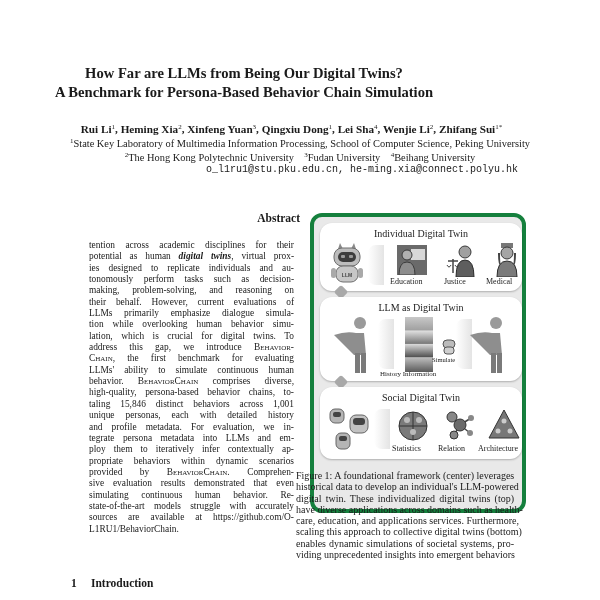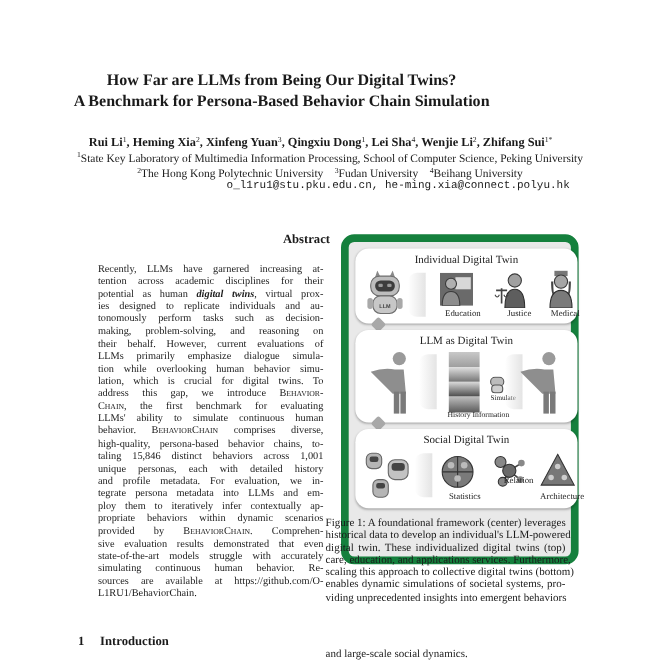--- a/index.html
+++ b/index.html
@@ -1,42 +1,42 @@
 <!DOCTYPE html>
 <html><head>
 <meta charset="utf-8">
 <style>
   html, body { margin:0; padding:0; background:#ffffff; }
   body { width:600px; height:600px; position:relative; overflow:hidden;
          font-family:"Liberation Serif", "DejaVu Serif", serif; color:#1a1a1a; }
-  .title { position:absolute; left:12px; width:488px; text-align:center;
+  .title { position:absolute; left:0; width:488px; text-align:center;
            font-weight:bold; font-size:14.6px; line-height:19px; top:64px; }
   .authors { position:absolute; left:0; width:583px; text-align:center; top:120px;
              font-weight:bold; font-size:11.2px; line-height:14px; }
   .authors sup, .aff sup { font-size:7px; font-weight:normal; vertical-align:4px; }
   .aff { position:absolute; left:0; width:600px; text-align:center; font-size:10.4px; line-height:13px; }
   .email { position:absolute; left:0; width:518px; text-align:right; top:164px;
            font-family:"Liberation Mono", "DejaVu Sans Mono", monospace; font-size:10px; }
   .abs-head { position:absolute; left:60px; width:240px; top:212px; text-align:right;
               font-weight:bold; font-size:11.5px; }
   .abs-body { position:absolute; left:89px; width:205px; top:240px;
               font-size:9.4px; line-height:11.35px; text-align:justify; hyphens:manual; }
   .abs-body .line { display:block; text-align:justify; text-align-last:justify; white-space:nowrap; }
   .abs-body .line.last { text-align-last:left; }
   .sc { font-variant:small-caps; }
   .intro { position:absolute; left:71px; top:577px; font-weight:bold; font-size:11.5px; }
   .intro .num { display:inline-block; width:20px; }
 
   
   .fig-frame { position:absolute; left:310px; top:213px; width:216px; height:300px;
-               background:#e9e9e9; border-radius:12px; border:7px solid #15803d; box-sizing:border-box; }
+               background:#e9e9e9; border-radius:12px; border:4px solid #15803d; box-sizing:border-box; }
   .card { position:absolute; left:6px; width:202px; background:#ffffff; border-radius:12px;
           box-shadow:0 1px 2px rgba(0,0,0,0.25); }
   .card-title { position:absolute; left:0; width:100%; text-align:center; font-size:10px; top:5px; color:#222; }
-  .icon-label { position:absolute; font-size:8px; text-align:right; color:#222; }
+  .icon-label { position:absolute; font-size:8px; text-align:left; color:#222; }
   .connector { position:absolute; width:10px; height:10px; background:#a8a8a8;
                transform:rotate(45deg); border-radius:2px; }
   .fig-caption { position:absolute; left:296px; top:470px; width:218px; font-size:10px;
                  line-height:11.3px; }
   .fig-caption .line { display:block; text-align:justify; text-align-last:justify; white-space:nowrap; }
   .fig-caption .line.last { text-align-last:left;margin-top:40px; }
   .fade { position:absolute; background:linear-gradient(90deg, rgba(230,230,230,0), rgba(225,225,225,0.9)); }
 </style>
 </head>
 <body>
@@ -51,21 +51,20 @@
 <div class="aff" style="top:135px">
   <sup>1</sup><span>State Key Laboratory of Multimedia Information Processing, School of Computer Science, Peking University</span>
 </div>
 <div class="aff" style="top:149px">
   <sup>2</sup><span>The Hong Kong Polytechnic University</span>&nbsp;&nbsp;&nbsp;&nbsp;<sup>3</sup><span>Fudan University</span>&nbsp;&nbsp;&nbsp;&nbsp;<sup>4</sup><span>Beihang University</span>
 </div>
 <div class="email">o_l1ru1@stu.pku.edu.cn, he-ming.xia@connect.polyu.hk</div>
 
 <div class="abs-head">Abstract</div>
 <div class="abs-body" id="abs-body">
-    <span class="line">Recently, LLMs have garnered increasing at-</span>
     <span class="line">tention across academic disciplines for their</span>
     <span class="line">potential as human <span style="font-weight: bold; font-style: italic;">digital twins</span>, virtual prox-</span>
     <span class="line">ies designed to replicate individuals and au-</span>
     <span class="line">tonomously perform tasks such as decision-</span>
     <span class="line">making, problem-solving, and reasoning on</span>
     <span class="line">their behalf. However, current evaluations of</span>
     <span class="line">LLMs primarily emphasize dialogue simula-</span>
     <span class="line">tion while overlooking human behavior simu-</span>
     <span class="line">lation, which is crucial for digital twins. To</span>
     <span class="line">address this gap, we introduce <span class="sc">Behavior-</span></span>
@@ -74,22 +73,22 @@
     <span class="line">behavior. <span class="sc">BehaviorChain</span> comprises diverse,</span>
     <span class="line">high-quality, persona-based behavior chains, to-</span>
     <span class="line">taling 15,846 distinct behaviors across 1,001</span>
     <span class="line">unique personas, each with detailed history</span>
     <span class="line">and profile metadata. For evaluation, we in-</span>
     <span class="line">tegrate persona metadata into LLMs and em-</span>
     <span class="line">ploy them to iteratively infer contextually ap-</span>
     <span class="line">propriate behaviors within dynamic scenarios</span>
     <span class="line">provided by <span class="sc">BehaviorChain</span>. Comprehen-</span>
     <span class="line">sive evaluation results demonstrated that even</span>
+    <span class="line">simulating continuous human behavior. Re-</span>
     <span class="line">state-of-the-art models struggle with accurately</span>
-    <span class="line">simulating continuous human behavior. Re-</span>
     <span class="line">sources are available at https://github.com/O-</span>
     <span class="line last">L1RU1/BehaviorChain.</span>
   </div>
 
 <div class="intro">
   <span class="num">1</span><span>Introduction</span>
 </div>
 
 <div class="fig-frame">
 
@@ -194,33 +193,34 @@
           <line x1="16" y1="16" x2="27" y2="9"></line>
           <line x1="16" y1="16" x2="10" y2="26"></line>
           <line x1="16" y1="16" x2="26" y2="24"></line>
         </g>
       <circle cx="8" cy="8" r="5" fill="#888" stroke="#333"></circle>
         <circle cx="16" cy="16" r="6" fill="#6a6a6a" stroke="#333"></circle>
       <circle cx="27" cy="9" r="3" fill="#888"></circle>
         <circle cx="10" cy="26" r="4" fill="#888" stroke="#333"></circle>
         <circle cx="26" cy="24" r="3" fill="#888"></circle>
     </svg>
-    <div class="icon-label" style="left:118px; top:42px; width:44px">Relation</div>
+    <div class="icon-label" style="left:118px; top:57px; width:44px">Relation</div>
     <svg style="position:absolute; left:168px; top:22px" width="32" height="30" viewBox="0 0 32 30">
       <path d="M16 1 L31 29 L1 29 Z" fill="#777" stroke="#333"></path>
       <circle cx="16" cy="12" r="2.5" fill="#ccc"></circle>
         <circle cx="10" cy="22" r="2.5" fill="#ccc"></circle>
         <circle cx="22" cy="22" r="2.5" fill="#ccc"></circle>
     </svg>
     <div class="icon-label" style="left:158px; top:57px; width:50px">Architecture</div>
   </div>
 </div>
 
 <div class="fig-caption" id="fig-caption">
     <span class="line">Figure 1: A foundational framework (center) leverages</span>
     <span class="line">historical data to develop an individual's LLM-powered</span>
     <span class="line">digital twin. These individualized digital twins (top)</span>
+    <span class="line">have diverse applications across domains such as health-</span>
     <span class="line">care, education, and applications services. Furthermore,</span>
     <span class="line">scaling this approach to collective digital twins (bottom)</span>
     <span class="line">enables dynamic simulations of societal systems, pro-</span>
     <span class="line">viding unprecedented insights into emergent behaviors</span>
     <span class="line last">and large-scale social dynamics.</span>
   </div>
 
 </body></html>

